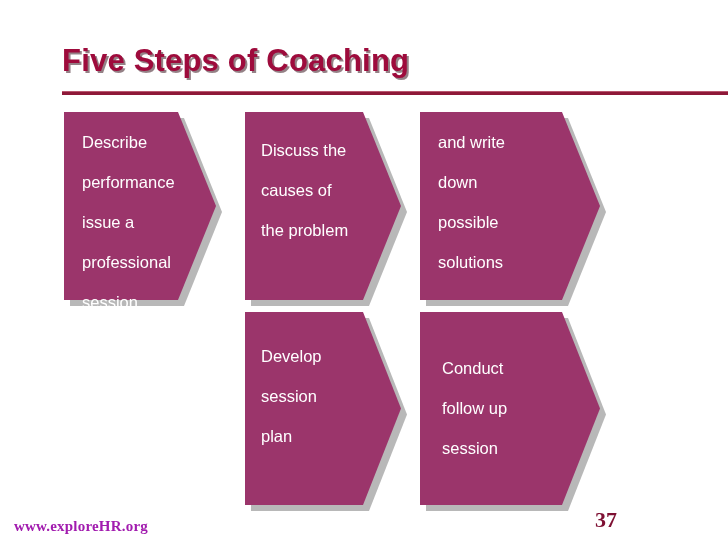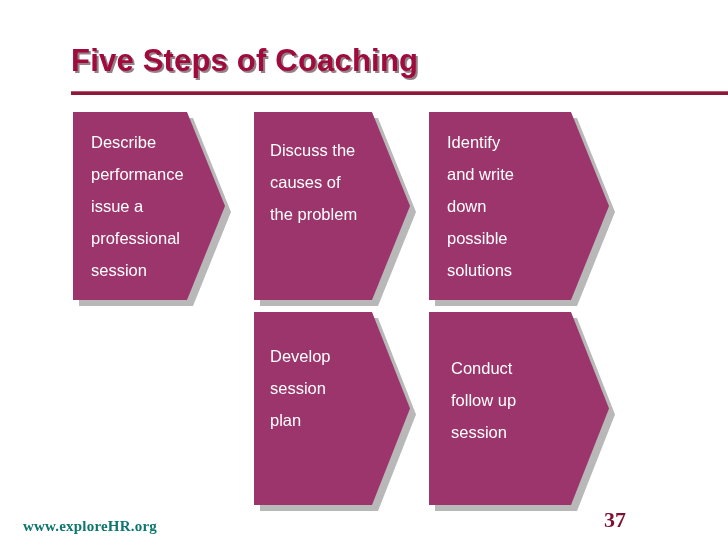--- a/index.html
+++ b/index.html
@@ -14,21 +14,20 @@
     overflow: hidden;
     position: relative;
   }
 
   .slide {
     position: absolute;
     inset: 0;
     width: 635px;
     height: 546px;
     background: #ffffff;
-    margin-left: 9px;
   }
 
   
   .slide-title {
     position: absolute;
     left: 62px;
     top: 45px;
     font-size: 31px;
     font-weight: bold;
     color: #9E0B3C;
@@ -86,20 +85,21 @@
     width: 100%;
     height: 100%;
     display: flex;
     flex-direction: column;
     justify-content: flex-start;
     color: #ffffff;
     font-size: 16.5px;
     line-height: 32px;
     padding: 14px 0 0 18px;
     box-sizing: border-box;
+    gap: 8px;
   }
 
   .chev-text span {
     display: block;
     white-space: nowrap;
   }
 
   
   #chev-1 { left: 64px;  top: 112px; width: 152px; height: 188px; }
   #chev-2 { left: 245px; top: 112px; width: 156px; height: 188px; }
@@ -120,21 +120,21 @@
   #chev-3 .chev-text { padding-top: 14px; }
 
   
   .footer-url {
     position: absolute;
     left: 14px;
     bottom: 11px;
     font-family: "Liberation Serif", serif;
     font-weight: bold;
     font-size: 15px;
-    color: #0f766e;
+    color: #a21caf;
     letter-spacing: 0.2px;
   }
 
   .footer-page {
     position: absolute;
     right: 18px;
     bottom: 13px;
     font-family: "Liberation Serif", serif;
     font-weight: bold;
     font-size: 22px;
@@ -171,21 +171,20 @@
         <span>Discuss the</span>
         <span>causes of</span>
         <span>the problem</span>
       </div>
     </div>
 
     <div class="chev" id="chev-3">
       <div class="chev-shadow"></div>
       <div class="chev-body"></div>
       <div class="chev-text">
-        <span>Identify</span>
         <span>and write</span>
         <span>down</span>
         <span>possible</span>
         <span>solutions</span>
       </div>
     </div>
 
     <div class="chev" id="chev-4">
       <div class="chev-shadow"></div>
       <div class="chev-body"></div>

